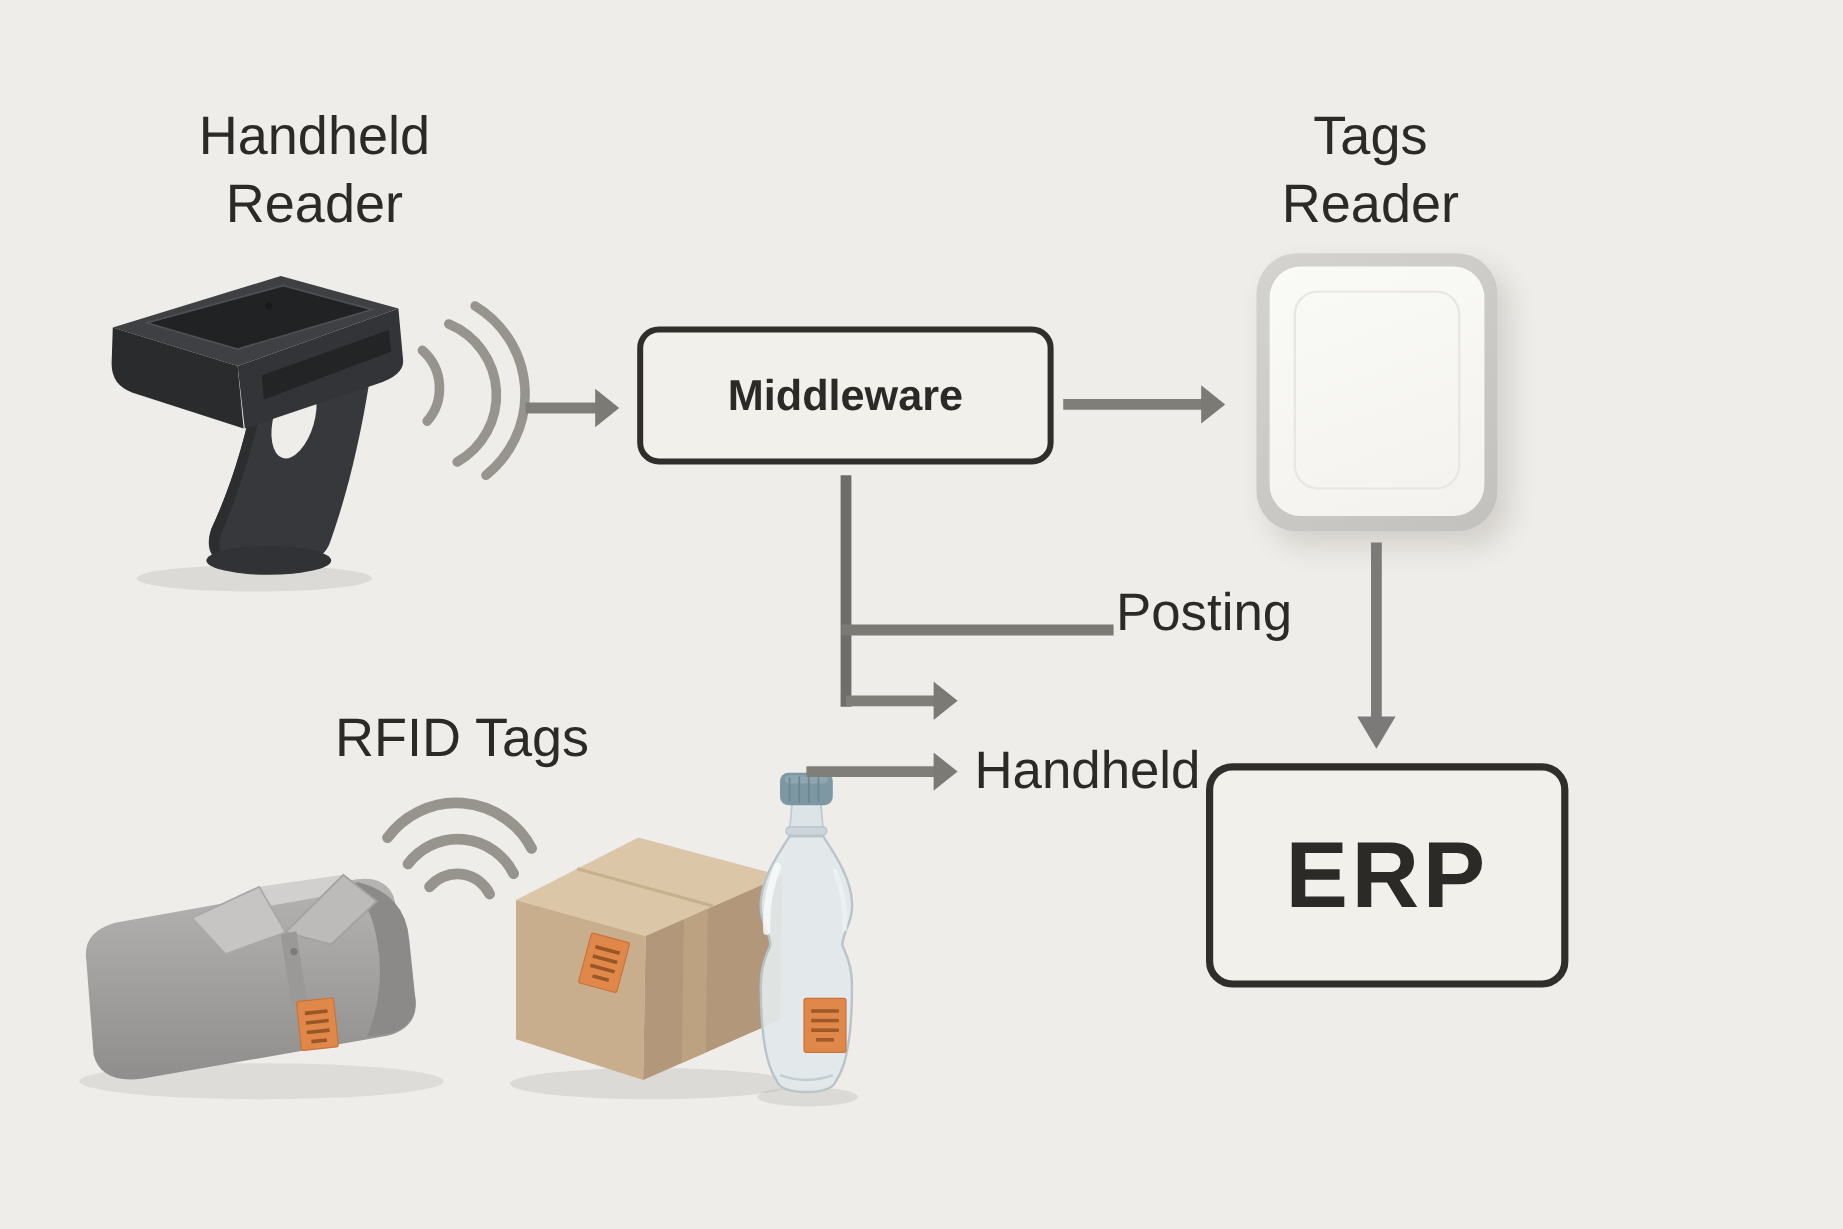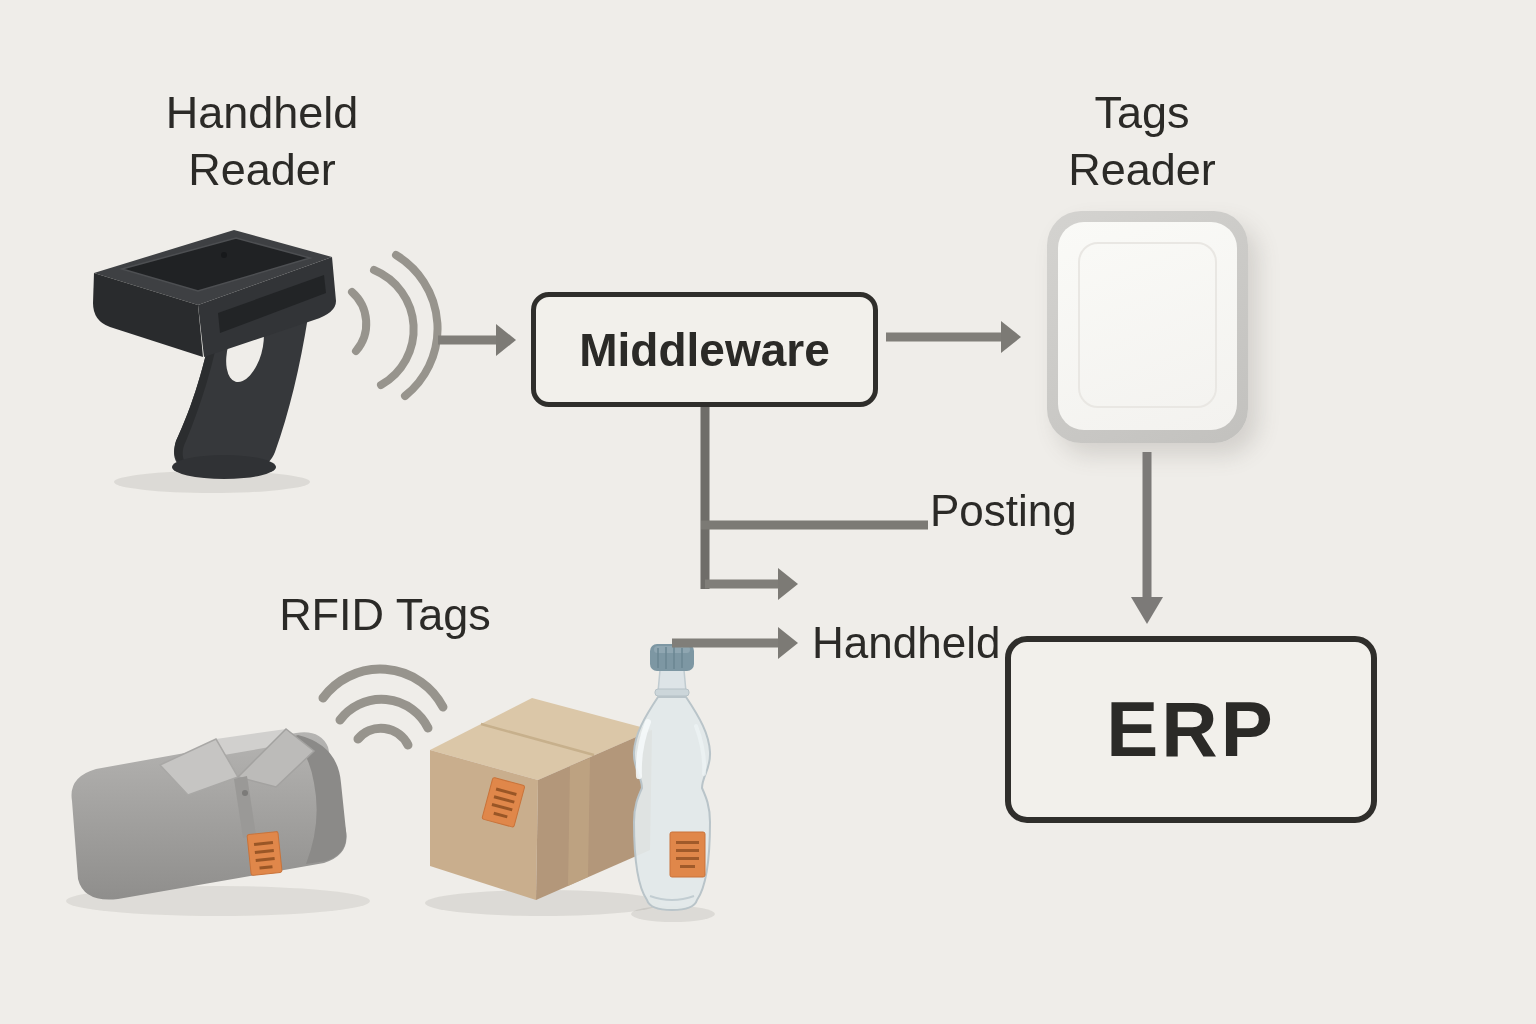--- a/index.html
+++ b/index.html
@@ -23,25 +23,25 @@
   
   .node{
     position:absolute;
     border:5px solid #2f2e2b;
     background:#f2f0eb;
     display:flex;align-items:center;justify-content:center;
     color:#2b2a27;font-weight:700;
     box-sizing:border-box;
   }
   .node-middleware{
-    left:531px;top:292px;width:347px;height:115px;
-    border-radius:18px;font-size:46px;
+    left:531px;top:272px;width:347px;height:115px;
+    border-radius:18px;font-size:36px;
   }
   .node-erp{
-    left:1005px;top:636px;width:372px;height:187px;
+    left:1005px;top:636px;width:302px;height:187px;
     border-width:6px;border-radius:22px;
     font-size:78px;letter-spacing:3px;
   }
   
   .fixed-device{
     left:1047px;top:211px;width:201px;height:232px;
     background:linear-gradient(145deg,#d4d3d0,#c2c1be);
     border-radius:34px;
     box-shadow:10px 12px 22px rgba(90,85,75,0.18);
   }

